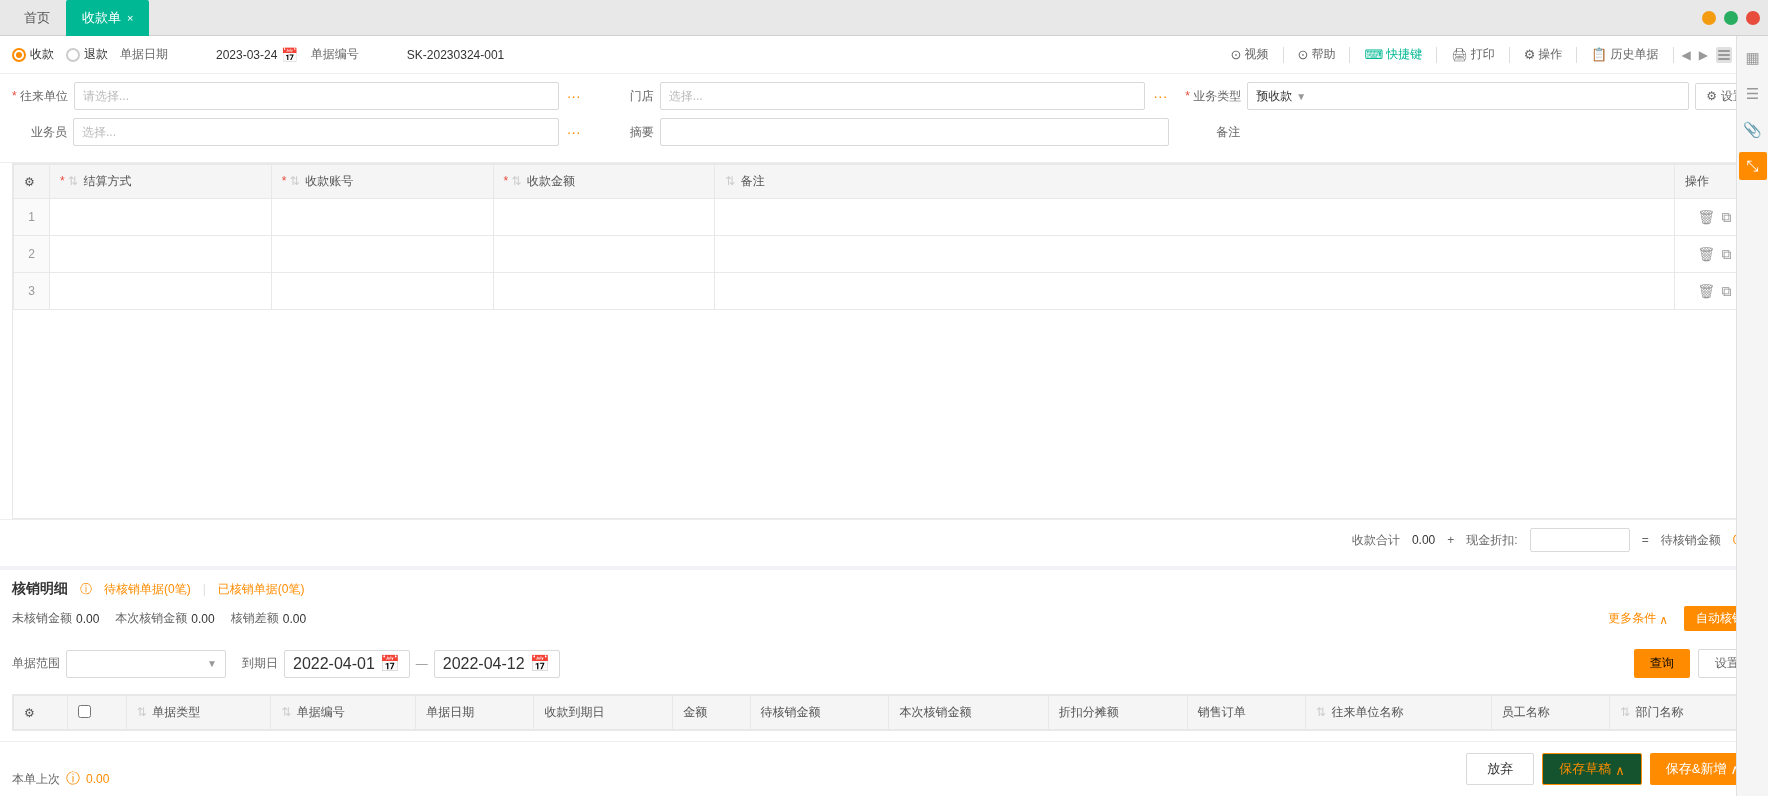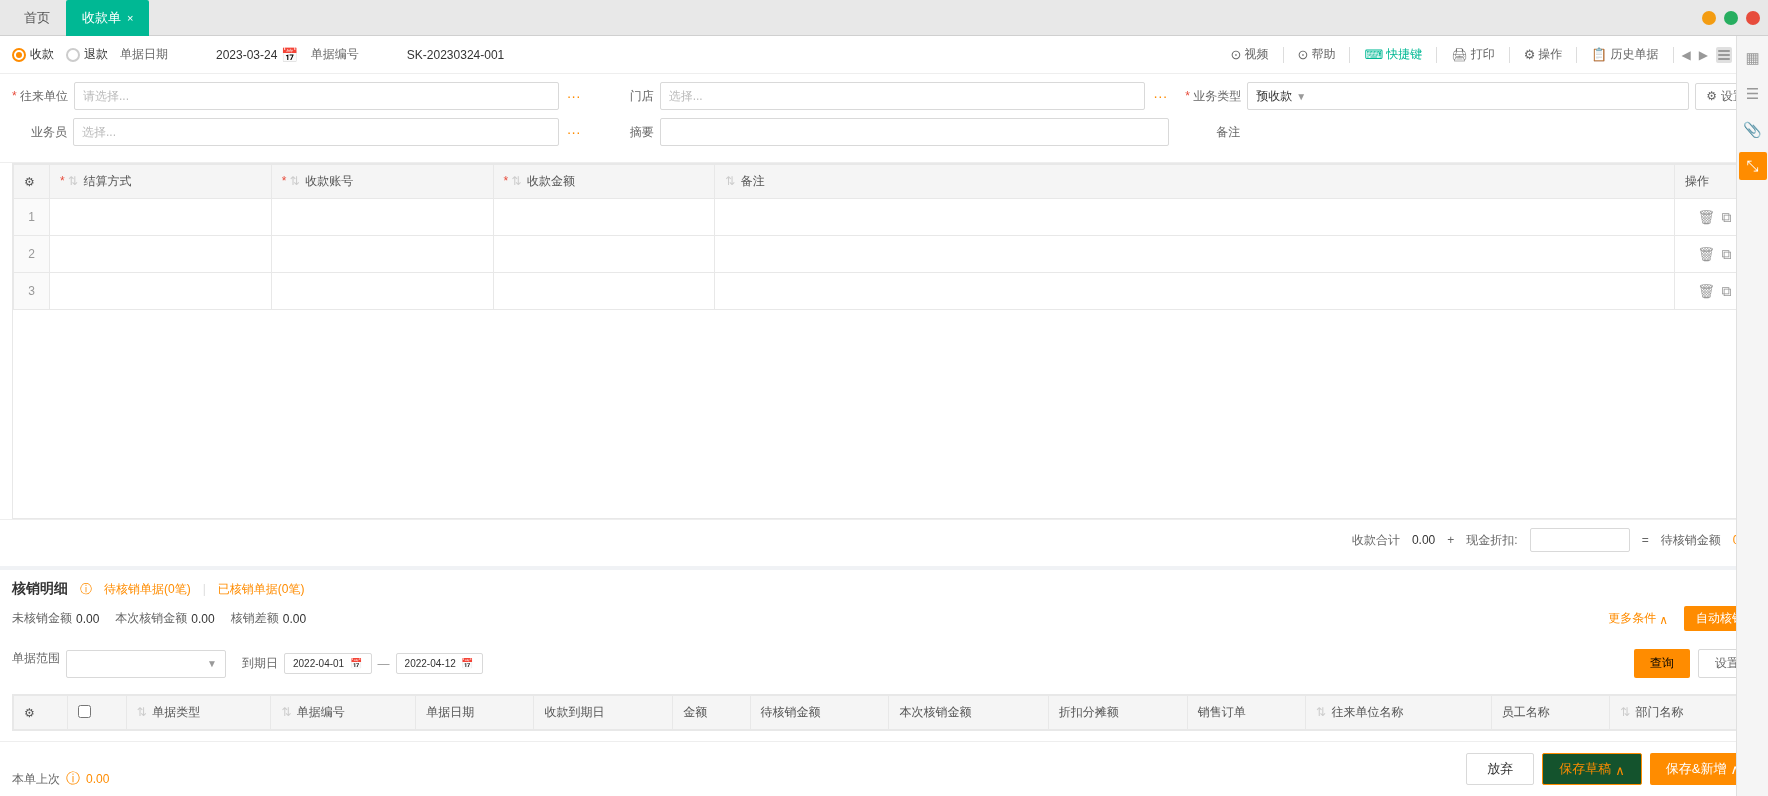--- a/index.html
+++ b/index.html
@@ -207,34 +207,34 @@
     .auto-verify-btn {
       background: #ff8c00; color: #fff; border: none; border-radius: 2px;
       padding: 4px 12px; cursor: pointer; font-size: 12px;
     }
 
     
     .filter-row {
       display: flex; align-items: center; gap: 16px;
       padding: 8px 0; margin-bottom: 8px;
     }
-    .filter-field { display: flex; gap: 6px; }
+    .filter-field { display: flex; align-items: center; gap: 6px; }
     .filter-label { color: #666; white-space: nowrap; }
     .filter-select {
       display: flex; align-items: center; gap: 4px;
       border: 1px solid #d9d9d9; border-radius: 2px;
       padding: 0 8px; height: 28px; min-width: 160px; cursor: pointer;
       background: #fff;
     }
     .date-range {
       display: flex; align-items: center; gap: 6px;
     }
     .date-input {
       border: 1px solid #d9d9d9; border-radius: 2px;
-      padding: 0 8px; height: 21px; font-size: 10px;
+      padding: 0 8px; height: 28px; font-size: 16px;
       background: #fff; display: flex; align-items: center; gap: 6px;
     }
     .date-sep { color: #999; }
     .query-btn {
       background: #ff8c00; color: #000000; border: none; border-radius: 2px;
       padding: 5px 16px; cursor: pointer; font-size: 12px;
     }
     .settings-btn2 {
       background: #fff; color: #666; border: 1px solid #d9d9d9; border-radius: 2px;
       padding: 5px 16px; cursor: pointer; font-size: 12px;

